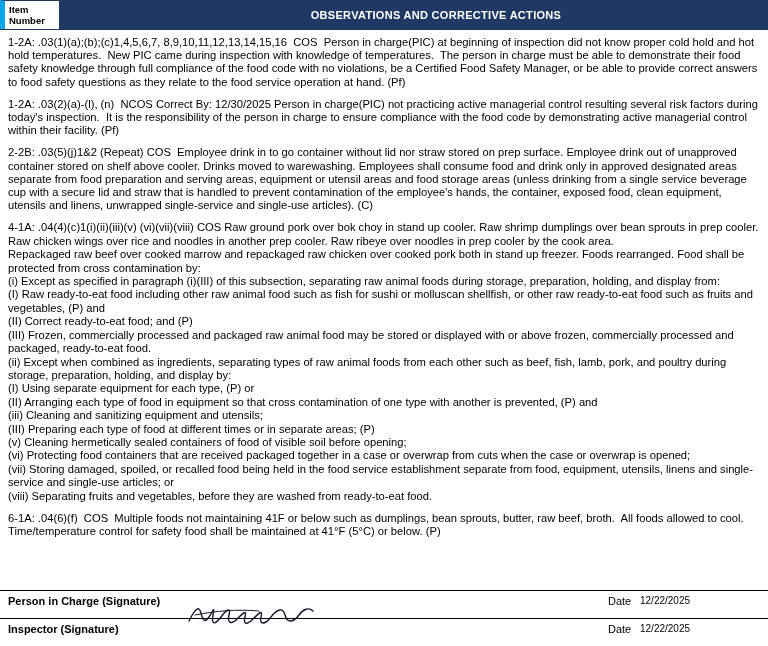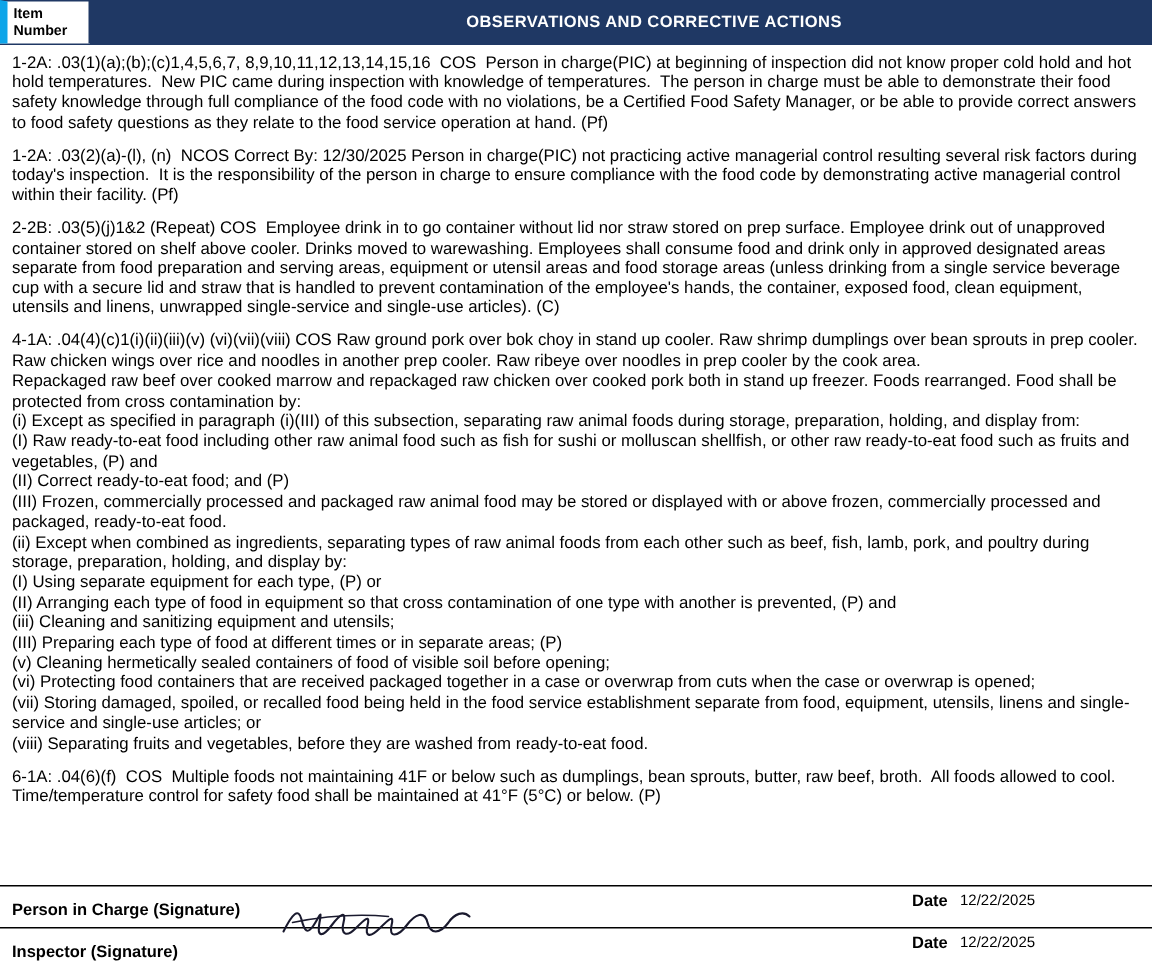--- a/index.html
+++ b/index.html
@@ -77,33 +77,33 @@
     position: absolute;
     left: 0;
     right: 0;
     bottom: 0;
   }
   .sig-row {
     position: relative;
     height: 28px;
     border-top: 1.6px solid #000000;
     display: flex;
-    align-items: center;
+    align-items: flex-start;
   }
   .sig-label {
     font-weight: bold;
     font-size: 11px;
     padding: 4px 0 0 8px;
     width: 300px;
   }
   .sig-date-label {
     position: absolute;
     left: 608px;
     top: 4px;
-    font-weight: bold;
+    font-weight: normal;
     font-size: 11px;
   }
   .sig-date-val {
     position: absolute;
     left: 640px;
     top: 4px;
     font-size: 10px;
   }
   .signature-mark {
     position: absolute;

